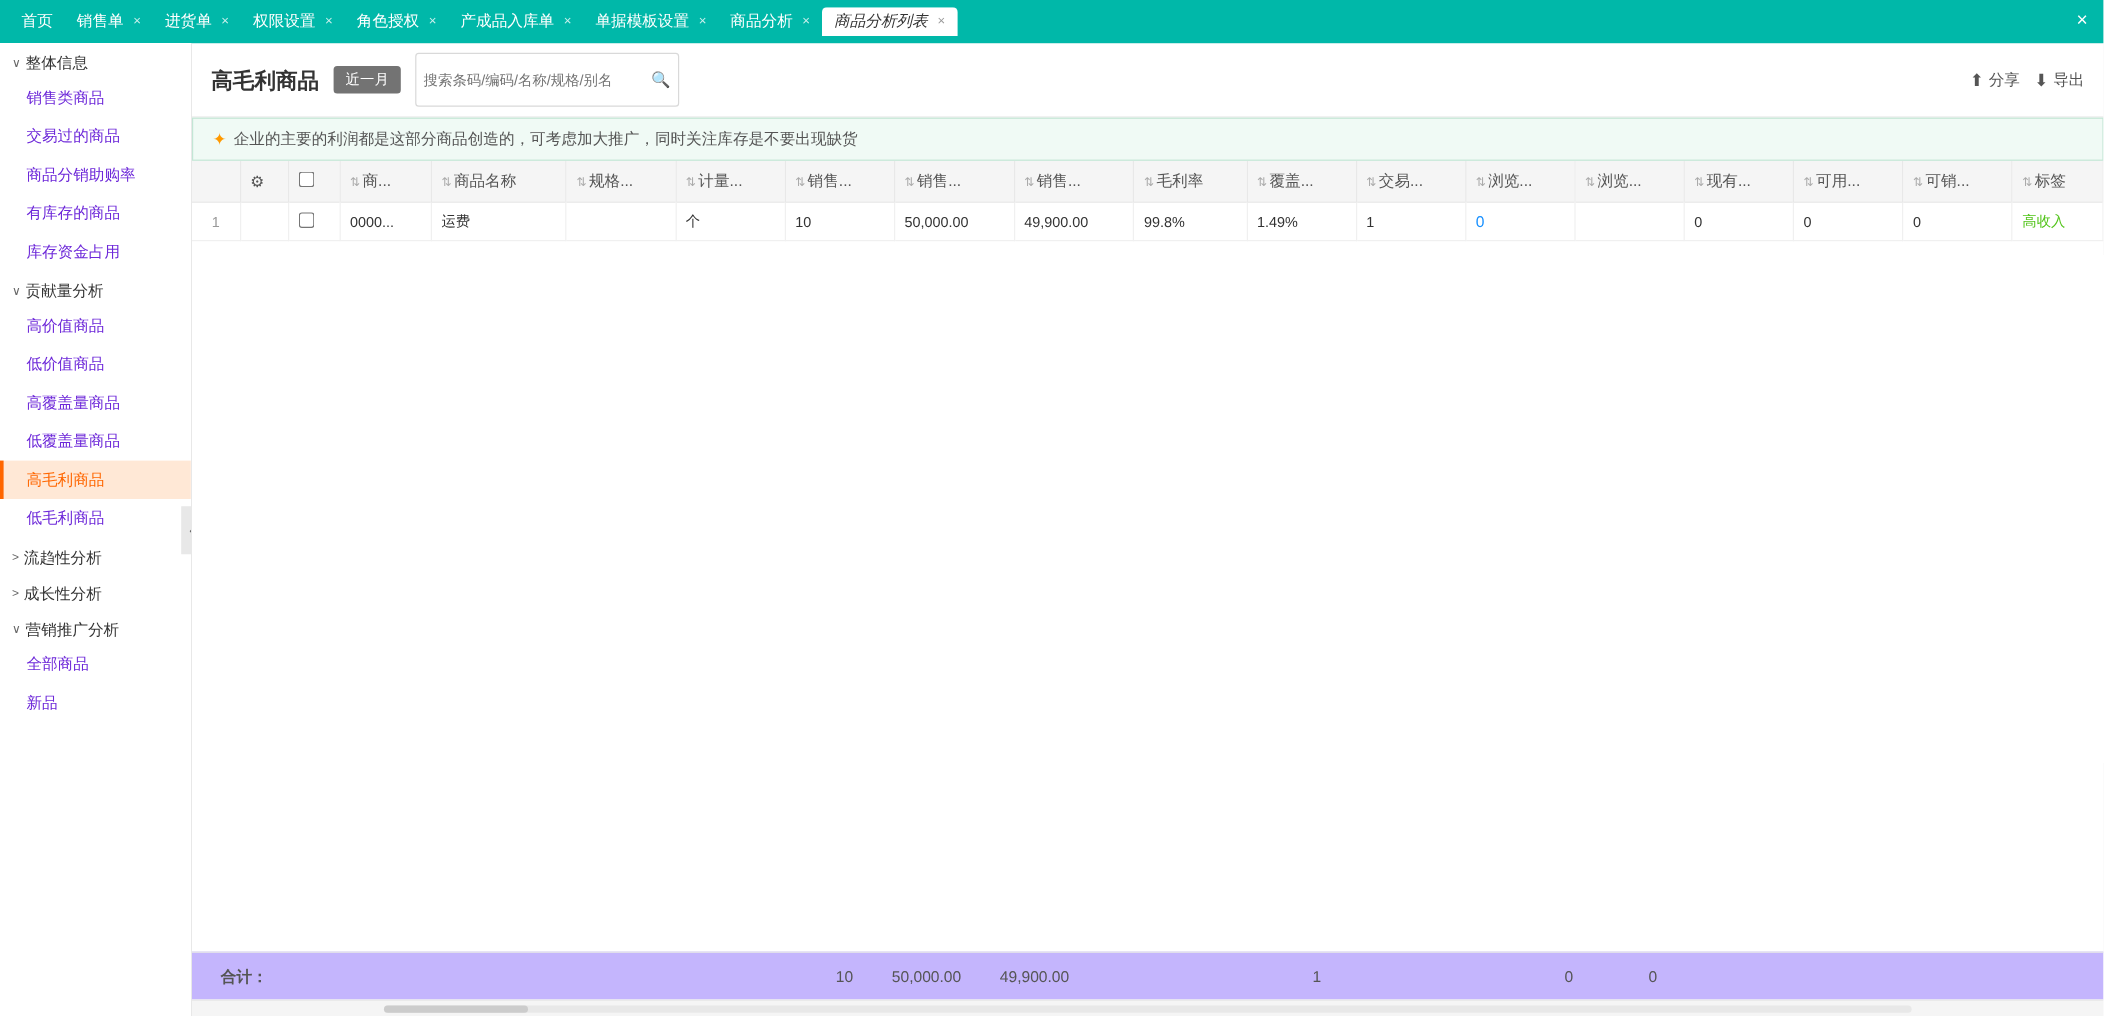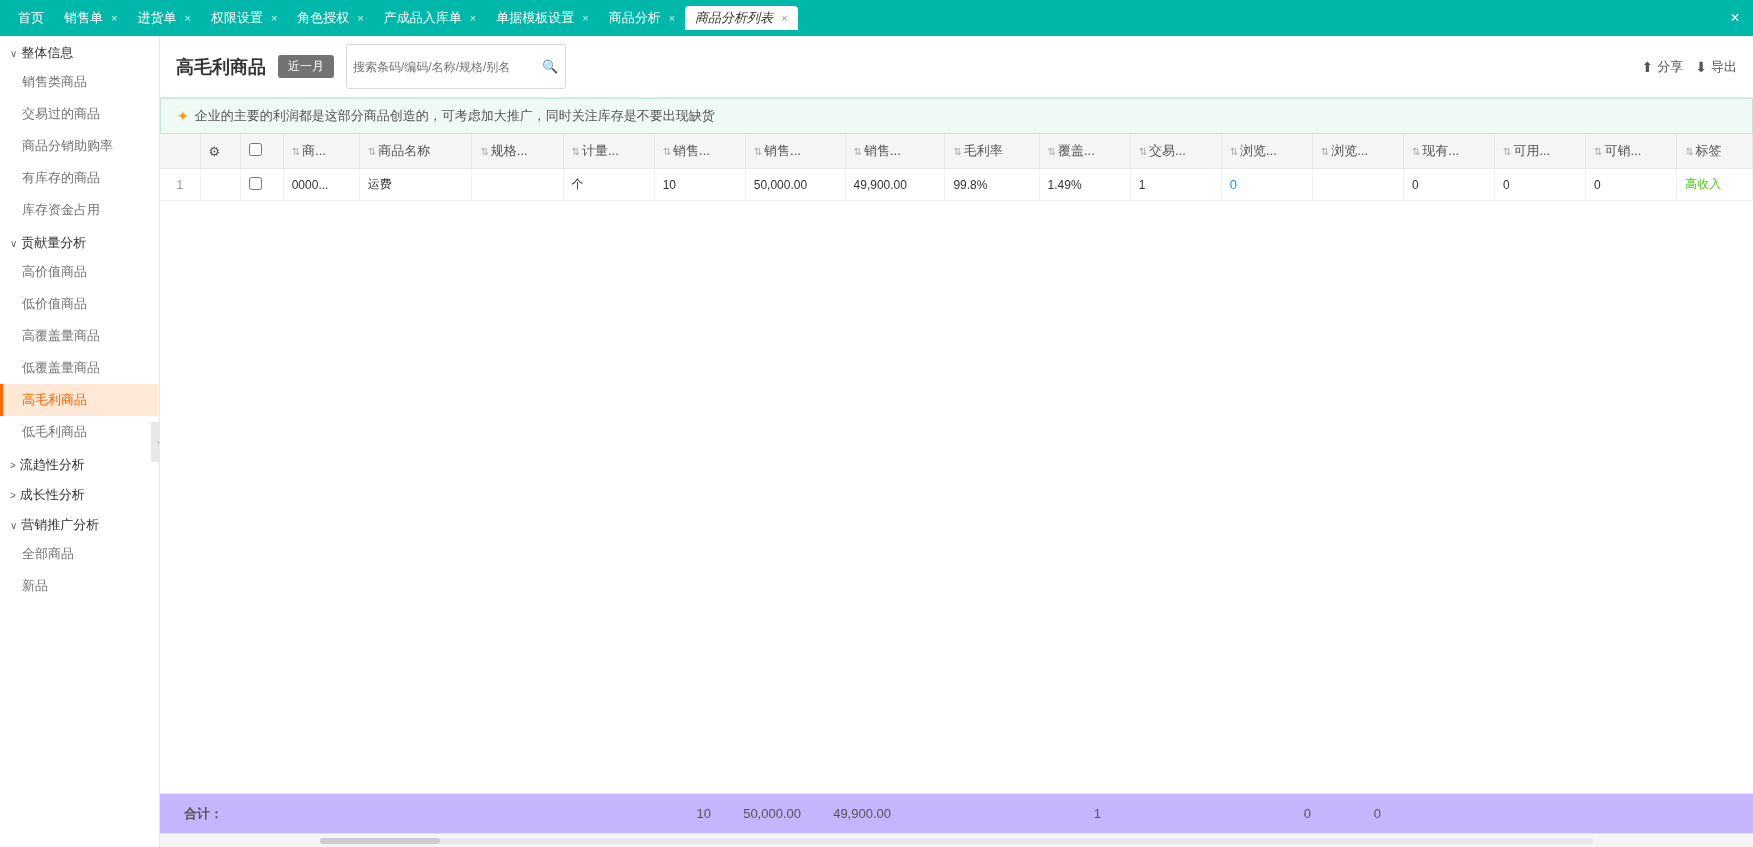--- a/index.html
+++ b/index.html
@@ -88,21 +88,21 @@
       align-items: center;
       padding: 8px 10px 4px 10px;
       color: #333;
       font-size: 13px;
       cursor: pointer;
       gap: 4px;
     }
     .sidebar-section-header .arrow { font-size: 10px; color: #666; }
     .sidebar-item {
       padding: 7px 10px 7px 22px;
-      color: #737373;
+      color: #6d28d9;
       cursor: pointer;
       white-space: nowrap;
       overflow: hidden;
       text-overflow: ellipsis;
       font-size: 13px;
     }
     .sidebar-item.active {
       background: #ffe8d6;
       color: #ff6600;
       border-left: 3px solid #ff6600;

